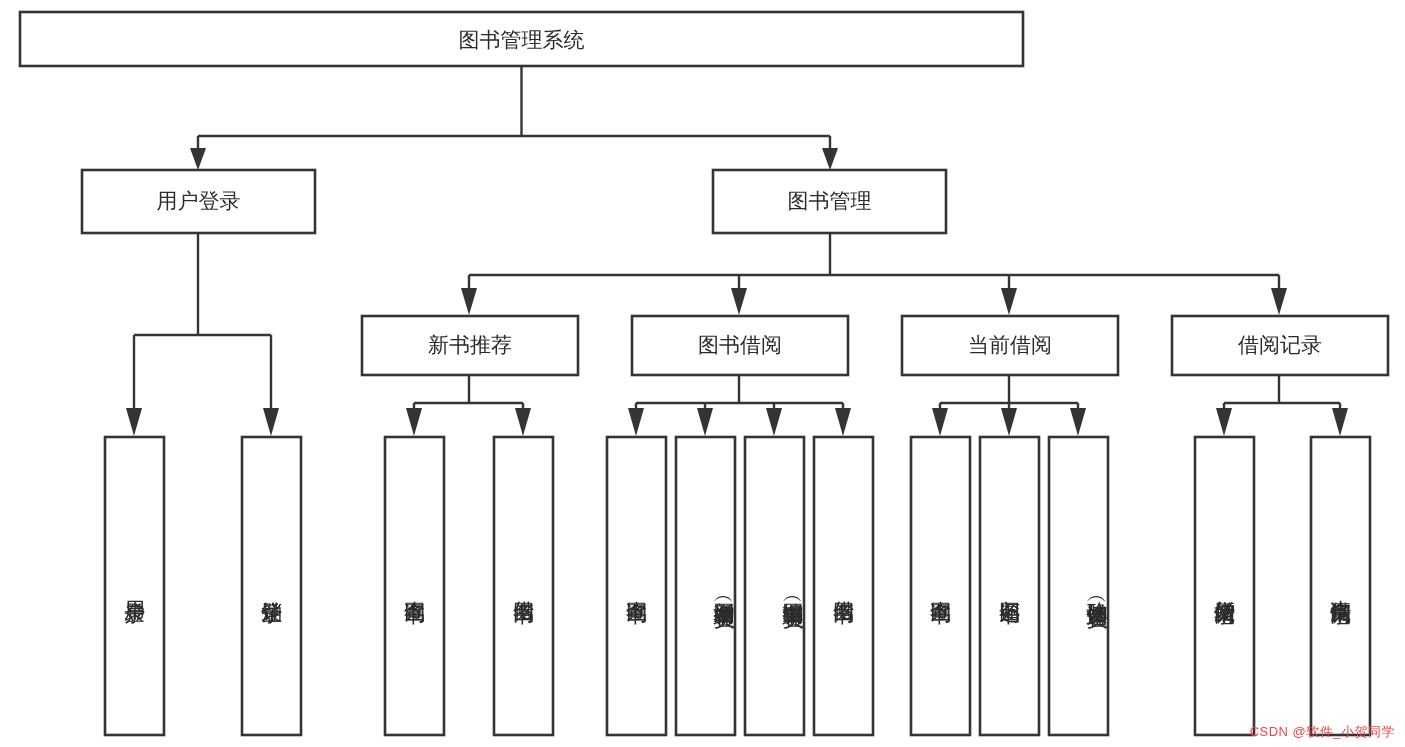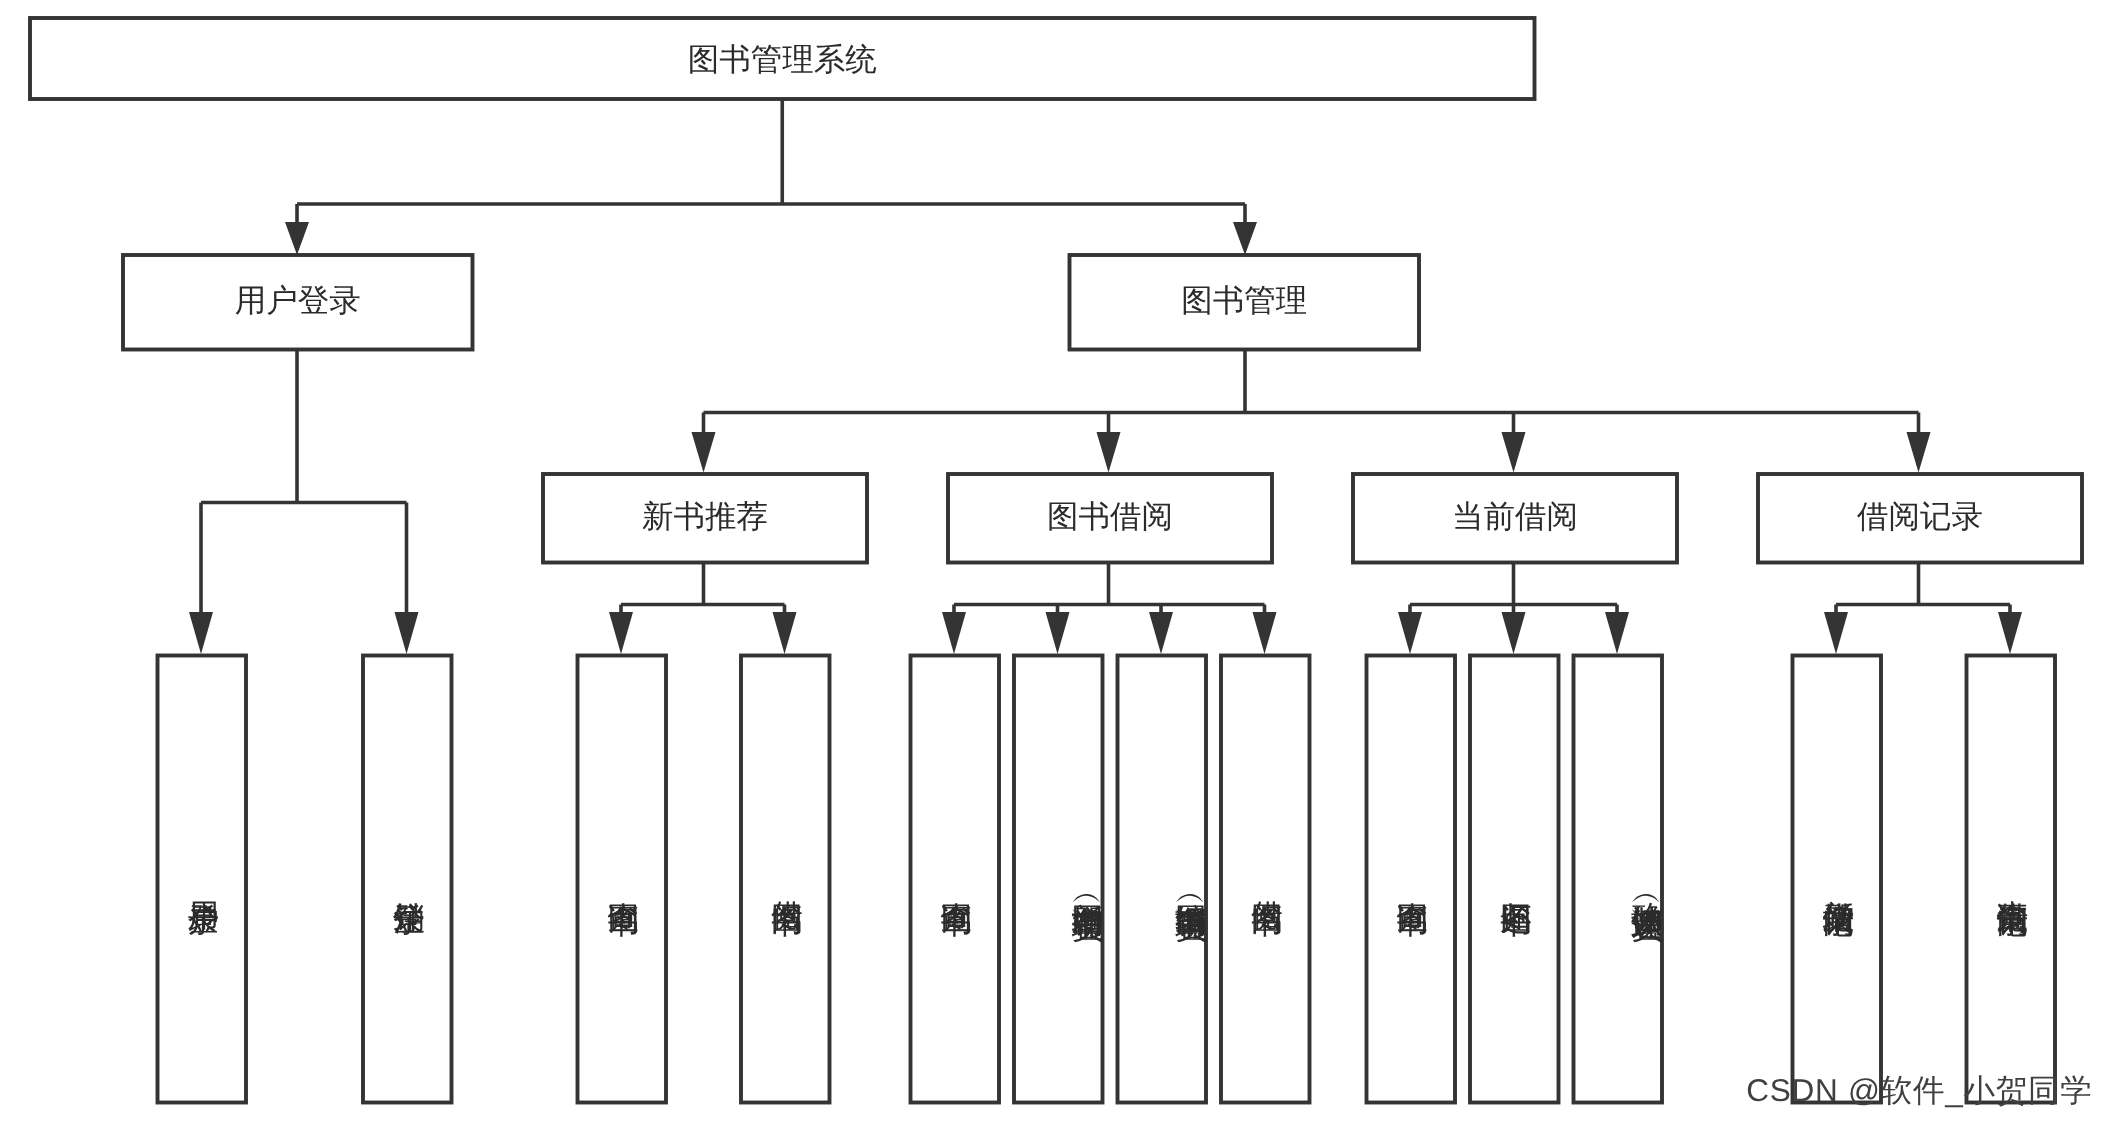--- a/index.html
+++ b/index.html
@@ -63,22 +63,22 @@
     letter-spacing: 1px;
     white-space: nowrap;
     pointer-events: none;
     user-select: none;
   }
   #watermark {
     position: absolute;
     right: 10px;
     bottom: 6px;
     font-family: "Liberation Sans", "DejaVu Sans", sans-serif;
-    font-size: 21px;
-    color: #404040;
+    font-size: 13px;
+    color: #ef4444;
     letter-spacing: 0.5px;
     white-space: nowrap;
   }
 </style>
 </head>
 <body>
 
 <div id="diagram-root">
 
   <svg id="tree-svg" viewBox="0 0 1405 747">

